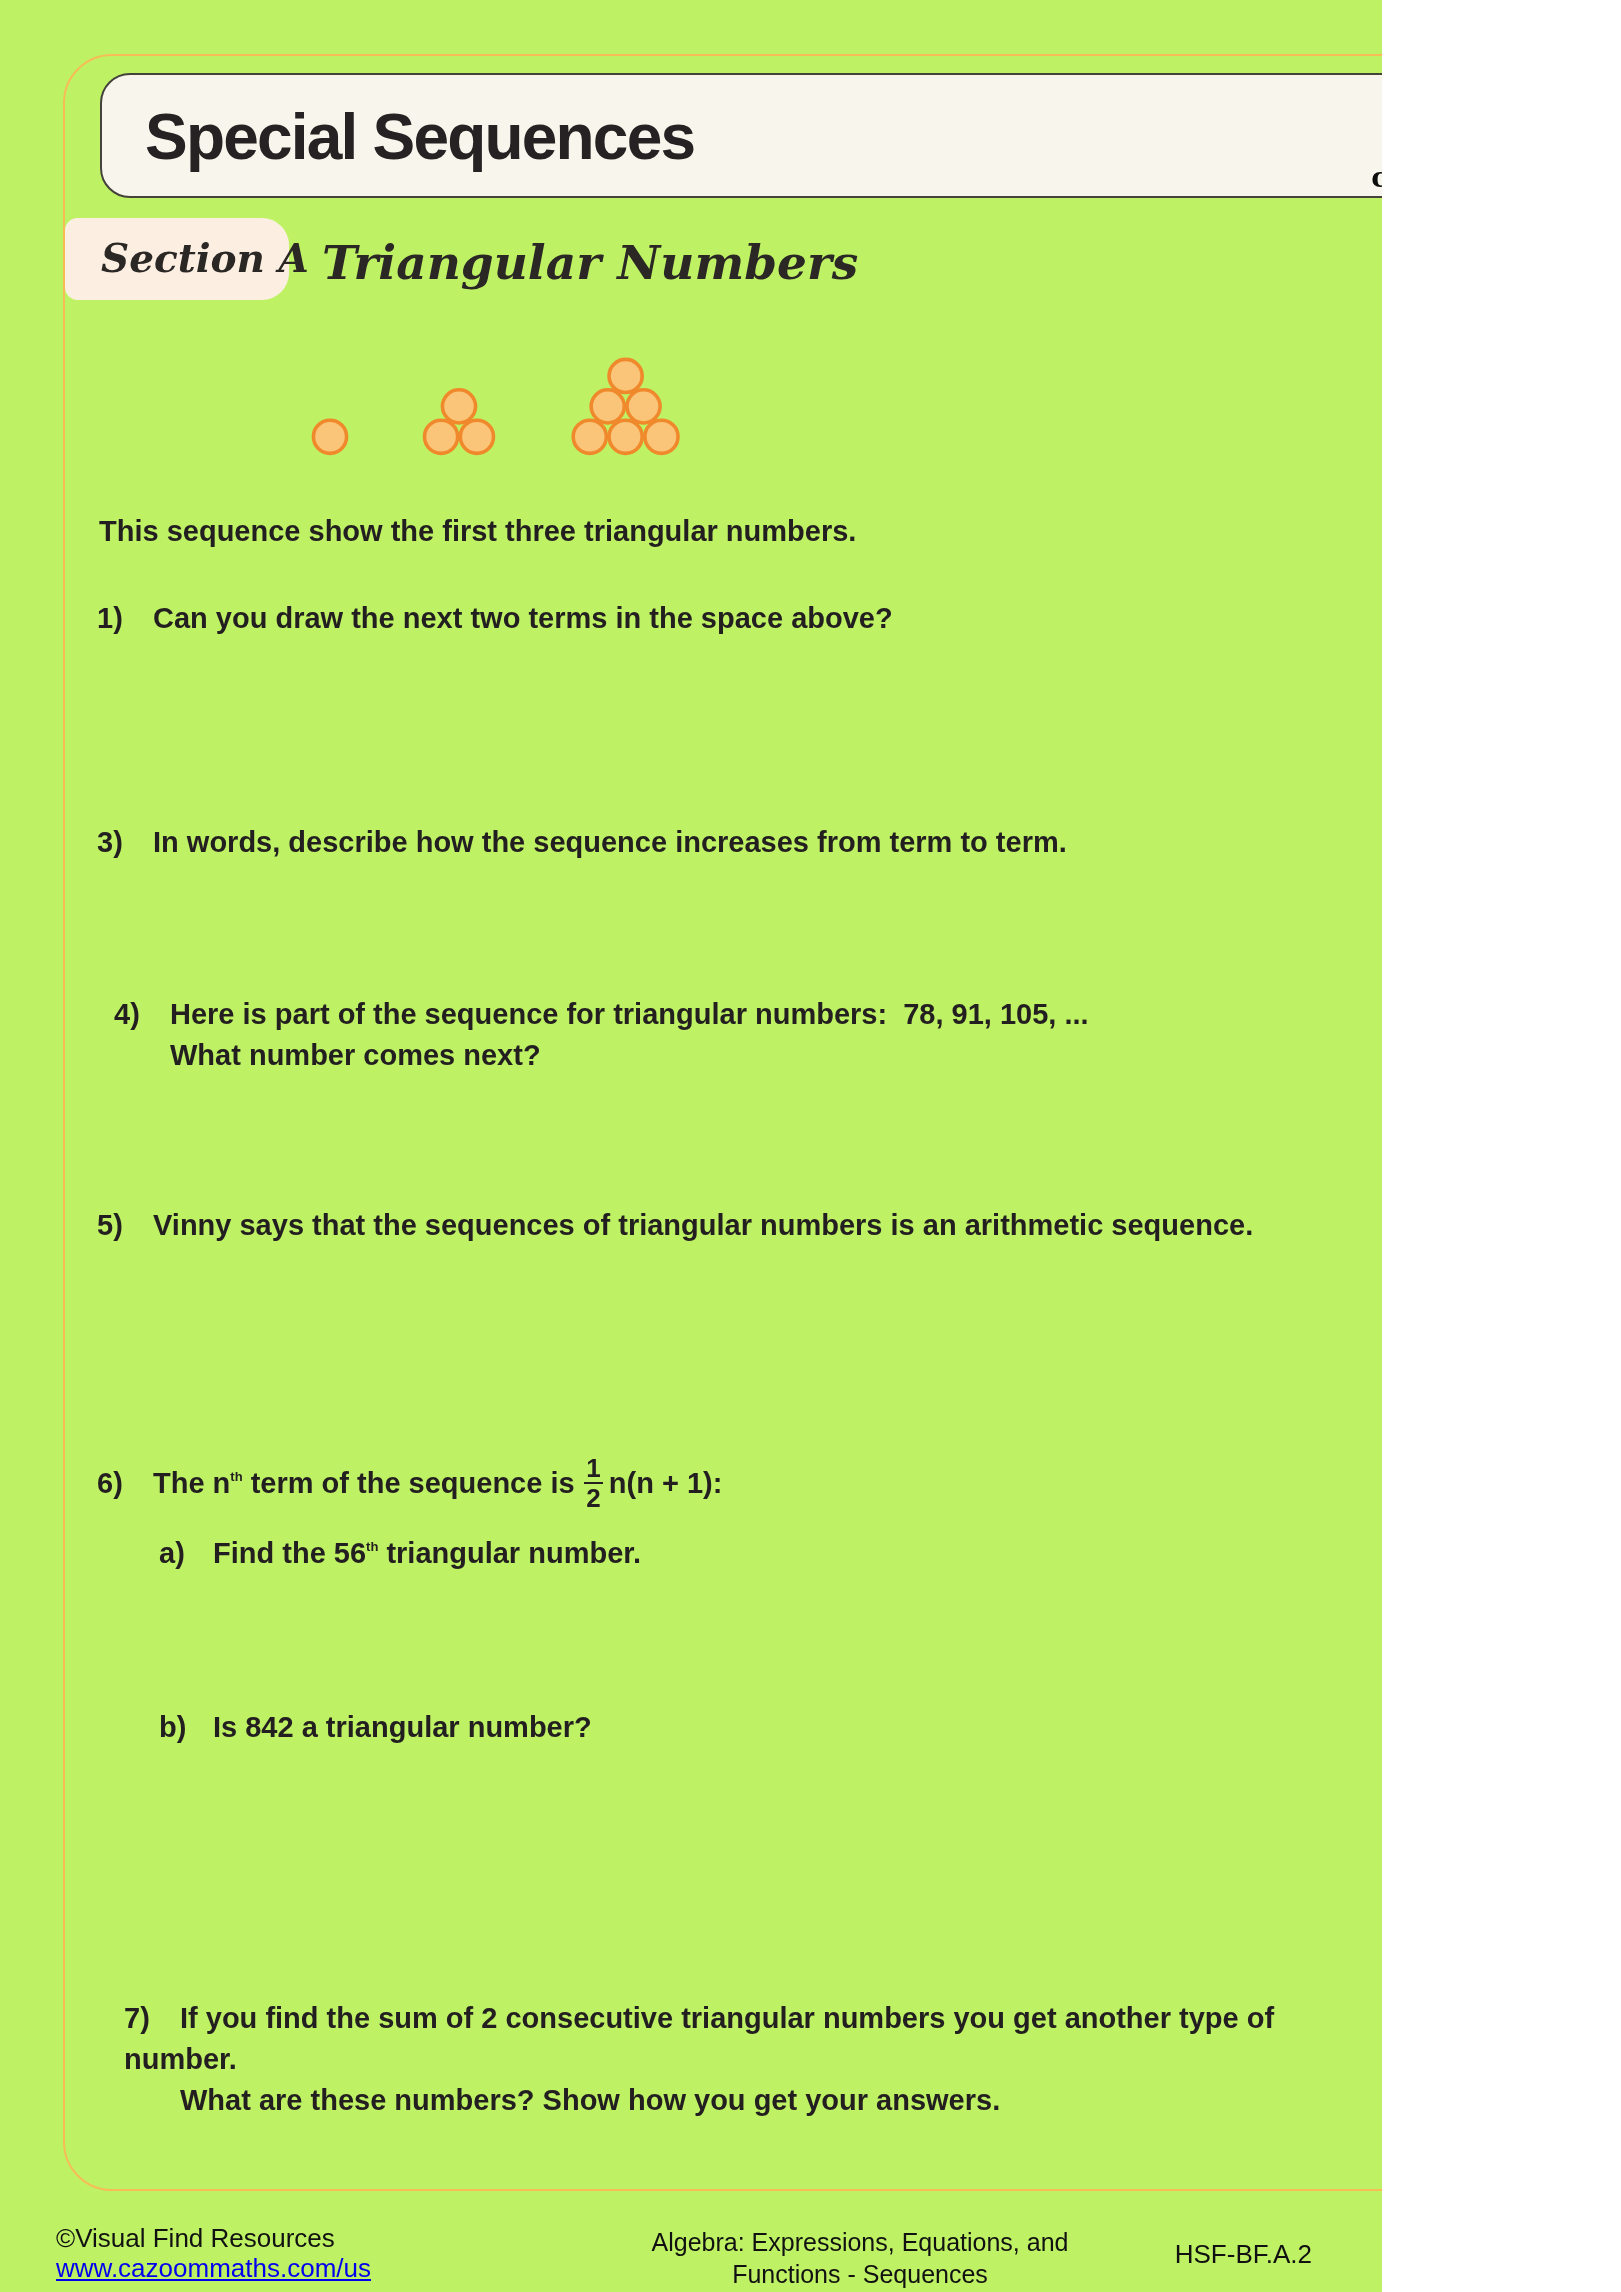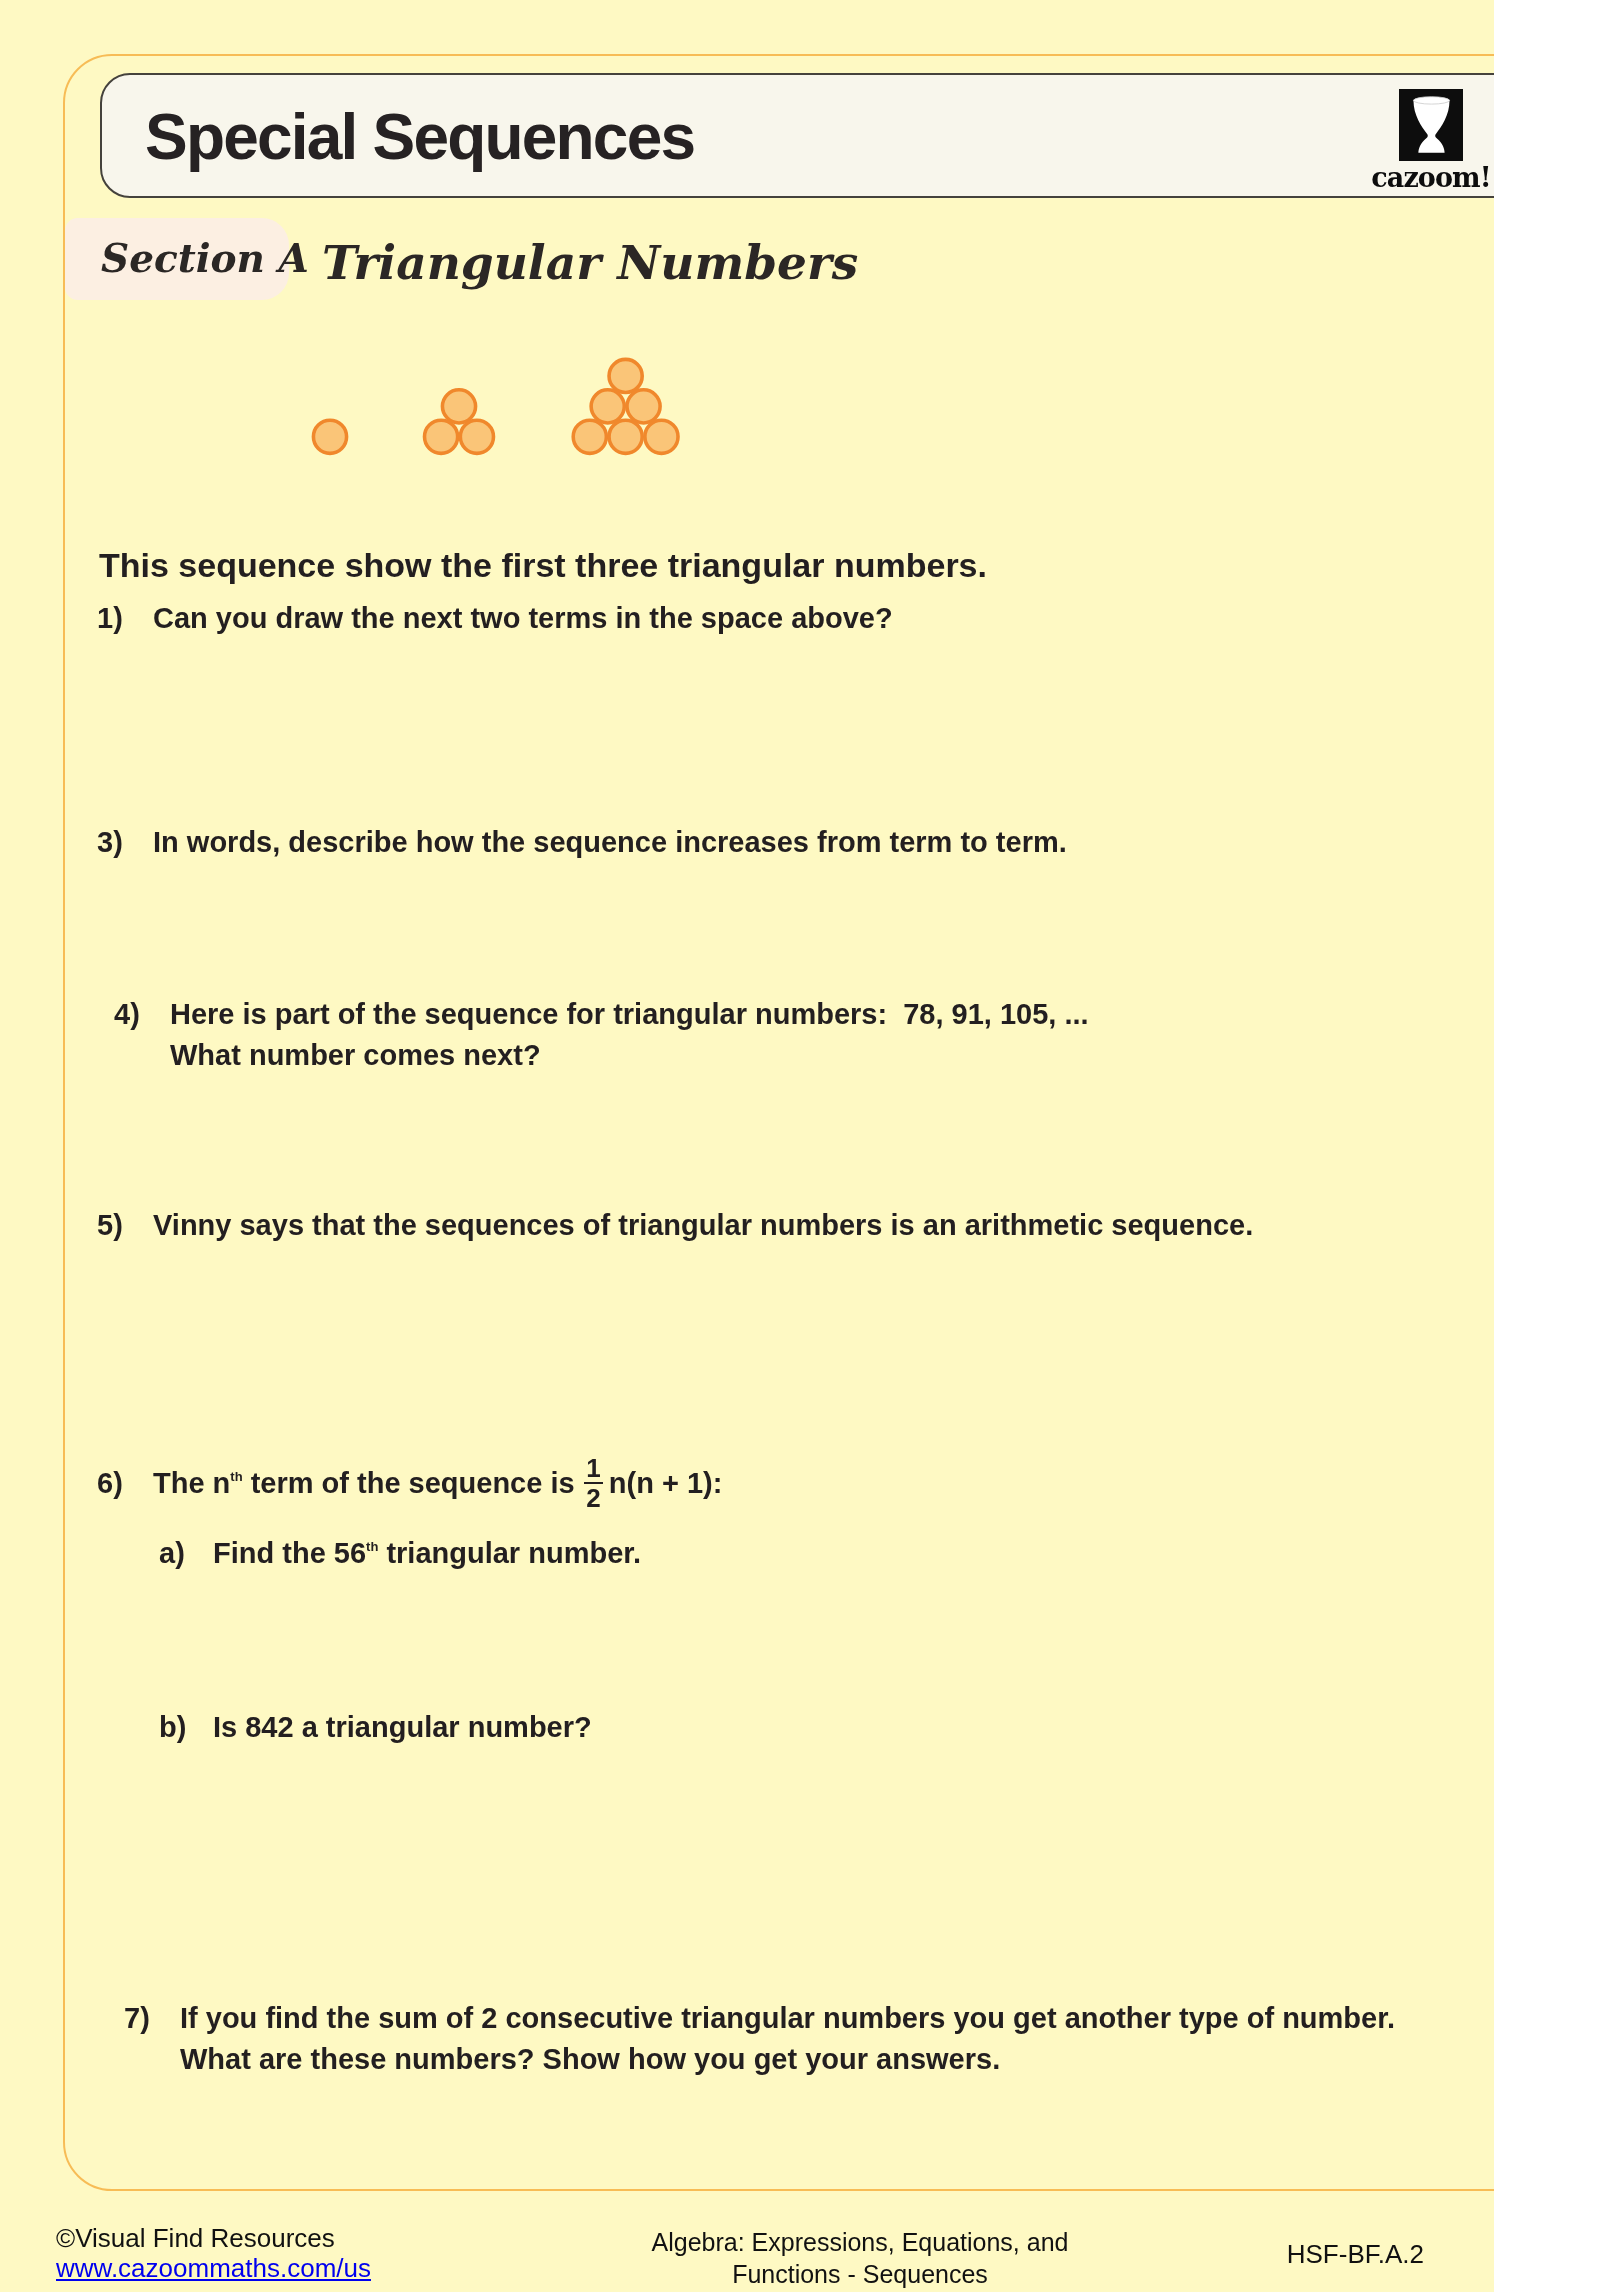--- a/index.html
+++ b/index.html
@@ -1,17 +1,17 @@
 <!DOCTYPE html>
 <html style="font-size:14.3px"><head>
 <meta charset="utf-8">
 <style>
   html,body { margin:0; padding:0; background:#ffffff; }
   .page {
-    position:relative; width:1494px; height:2293px; background:#fef9c3;
+    position:relative; width:1382px; height:2293px; background:#bef264;
     font-family:"Liberation Sans", sans-serif; color:#231f20; overflow:hidden;
   }
   .page-border {
     position:absolute; left:63px; top:54px; width:1492px; height:2137px;
     border:2.7px solid #f7bc56; border-radius:49px; box-sizing:border-box;
   }
   
   .title-box {
     position:absolute; left:100px; top:73px; width:1424px; height:125px;
     background:#f8f6ec; border:2.7px solid #45423c; border-radius:30px;
@@ -41,21 +41,21 @@
     font-size:39px; color:#2b2725;
   }
   .section-heading {
     position:absolute; left:322px; top:235px;
     font-family:"DejaVu Serif", serif; font-style:italic; font-weight:bold;
     font-size:47px; color:#2b2725;
   }
   
   .dots-svg { position:absolute; left:287px; top:349px; }
   
-  .bodytext { font-size:34px; font-weight:bold; color:#231f20;margin-top:31px; }
+  .bodytext { font-size:29px; font-weight:bold; color:#231f20; }
   .q { position:absolute; font-size:29px; font-weight:bold; color:#231f20; line-height:41px; }
   .qnum { display:inline-block; width:56px; }
   .qtext { white-space:pre-wrap; }
   .qline2 { margin-left:56px; }
   .intro { position:absolute; left:99px; top:515px; }
   .sup { font-size:13px; position:relative; top:-11.6px; }
   .frac {
     display:inline-flex; flex-direction:column; align-items:center;
     vertical-align:middle; margin:0 5.4px 5.4px 9px; font-size:26px; line-height:28px;
   }

